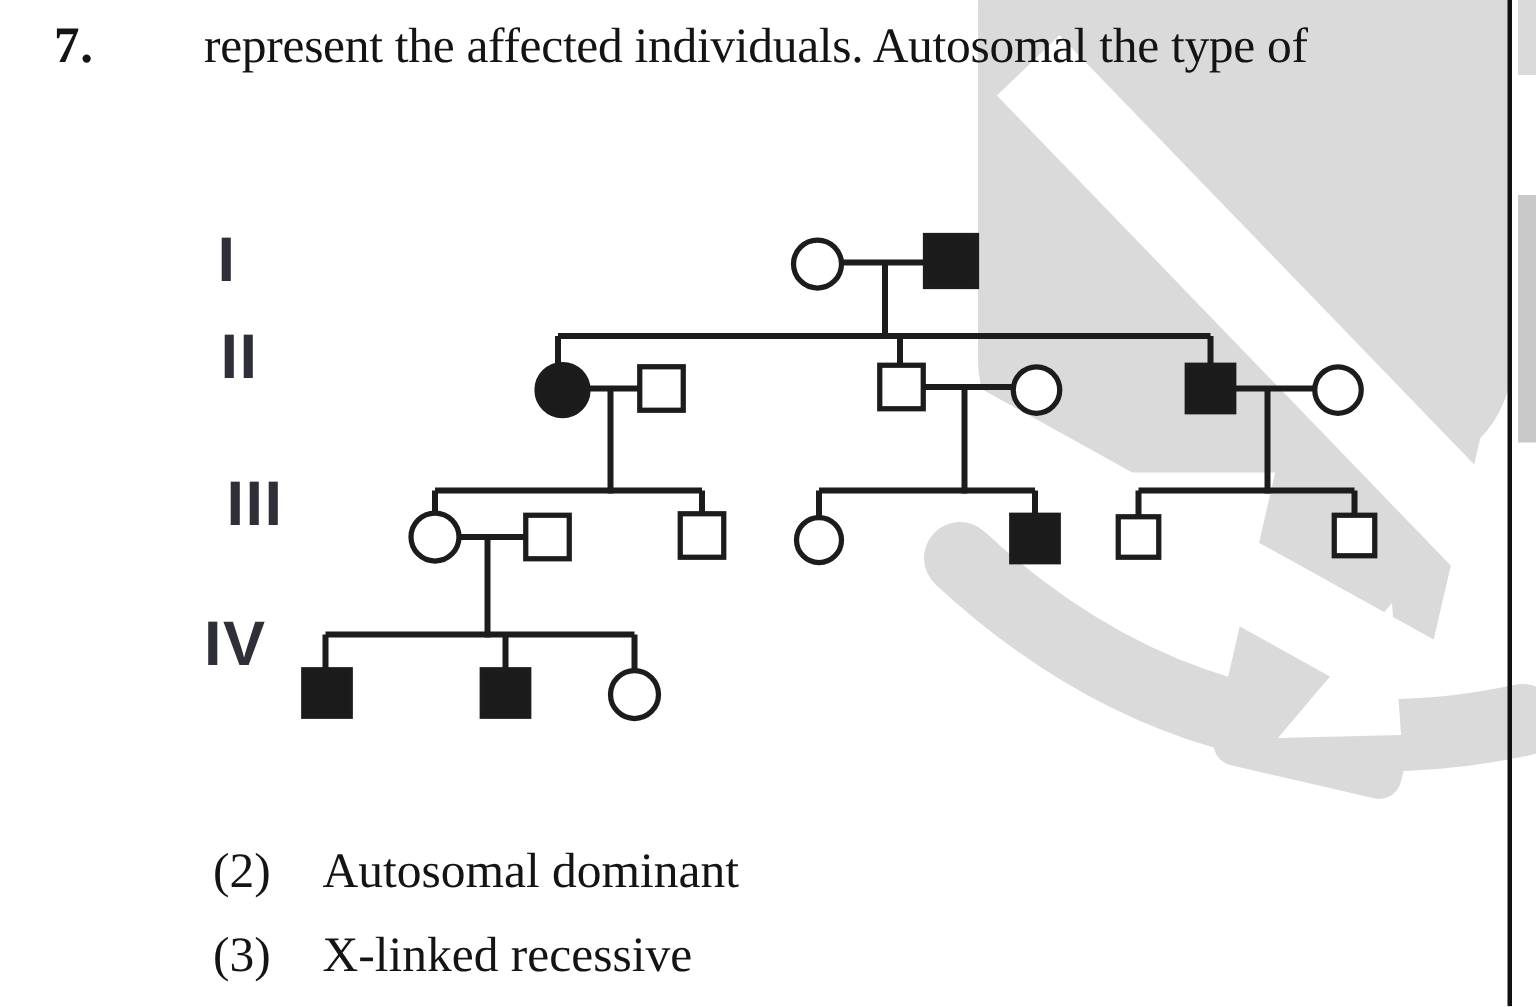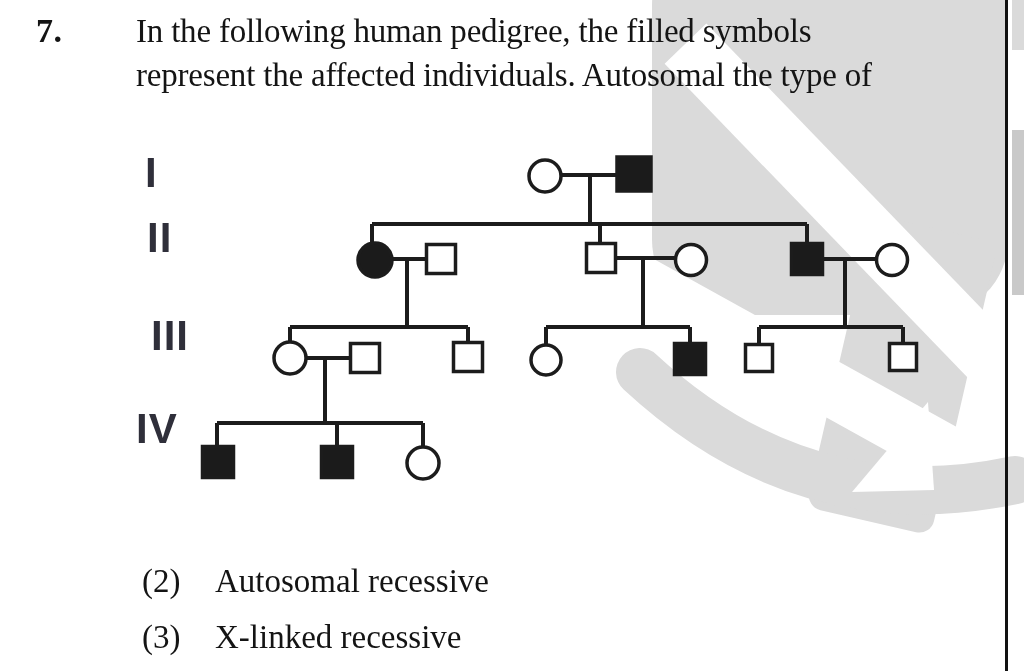--- a/index.html
+++ b/index.html
@@ -99,30 +99,29 @@
       <rect x="674.5" y="343.5" width="31" height="31" fill="#1b1b1b" stroke="#1c1c1c" stroke-width="3.5"></rect>
       <rect x="745.5" y="344.5" width="27" height="27" fill="#ffffff" stroke="#1c1c1c" stroke-width="3.5"></rect>
       <rect x="889.5" y="343.5" width="27" height="27" fill="#ffffff" stroke="#1c1c1c" stroke-width="3.5"></rect>
       <rect x="202.5" y="446.5" width="31" height="31" fill="#1b1b1b" stroke="#1c1c1c" stroke-width="3.5"></rect>
       <rect x="321.5" y="446.5" width="31" height="31" fill="#1b1b1b" stroke="#1c1c1c" stroke-width="3.5"></rect>
       <circle cx="423" cy="463" r="16" fill="#ffffff" stroke="#1c1c1c" stroke-width="3.5"></circle>
     </svg>
 
   <div class="question-number">7.</div>
   <div class="question-text">
-    <div>In the following human pedigree, the filled symbols</div>
     <div>represent the affected individuals. Autosomal the type of</div>
   </div>
 
   <div class="gen-label gen-i">I</div>
   <div class="gen-label gen-ii">II</div>
   <div class="gen-label gen-iii">III</div>
   <div class="gen-label gen-iv">IV</div>
 
   <div class="option opt-2">
-    <span class="optnum">(2)</span><span>Autosomal recessive</span>
+    <span class="optnum">(2)</span><span>Autosomal dominant</span>
   </div>
   <div class="option opt-3">
     <span class="optnum">(3)</span><span>X-linked recessive</span>
   </div>
 
   <div class="edge-line"></div>
 </div>
 
 </body></html>

